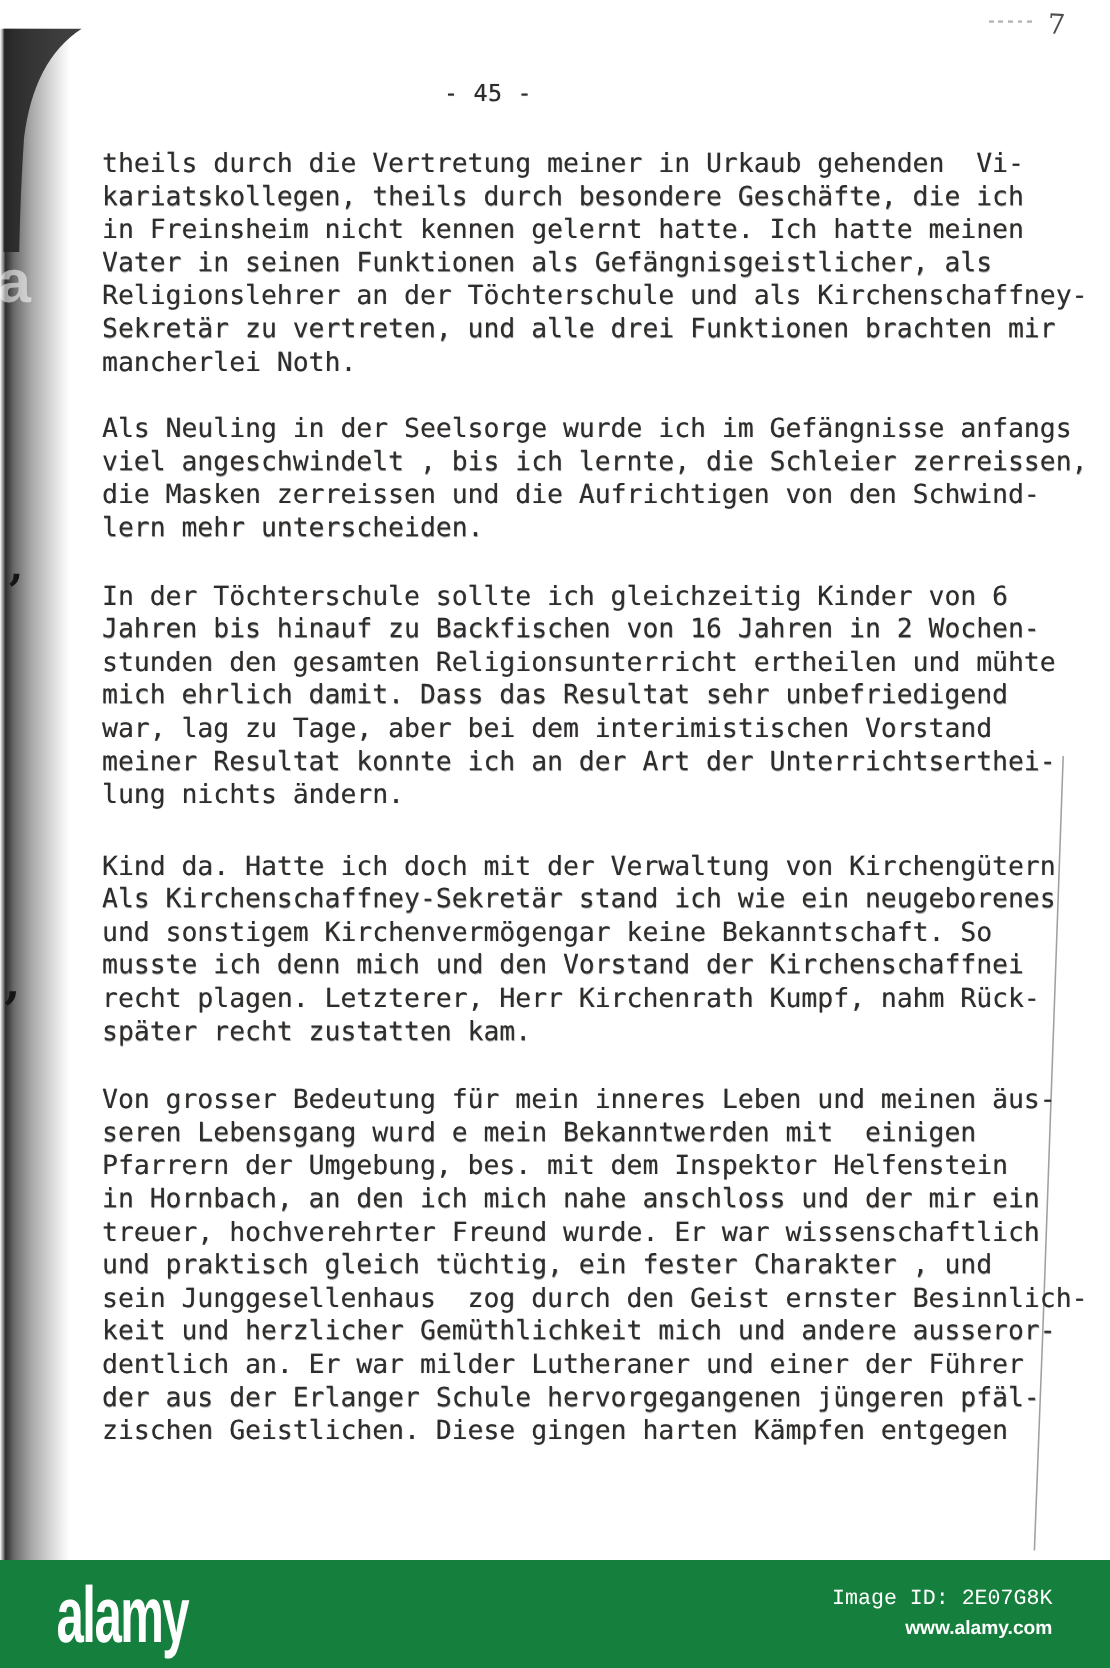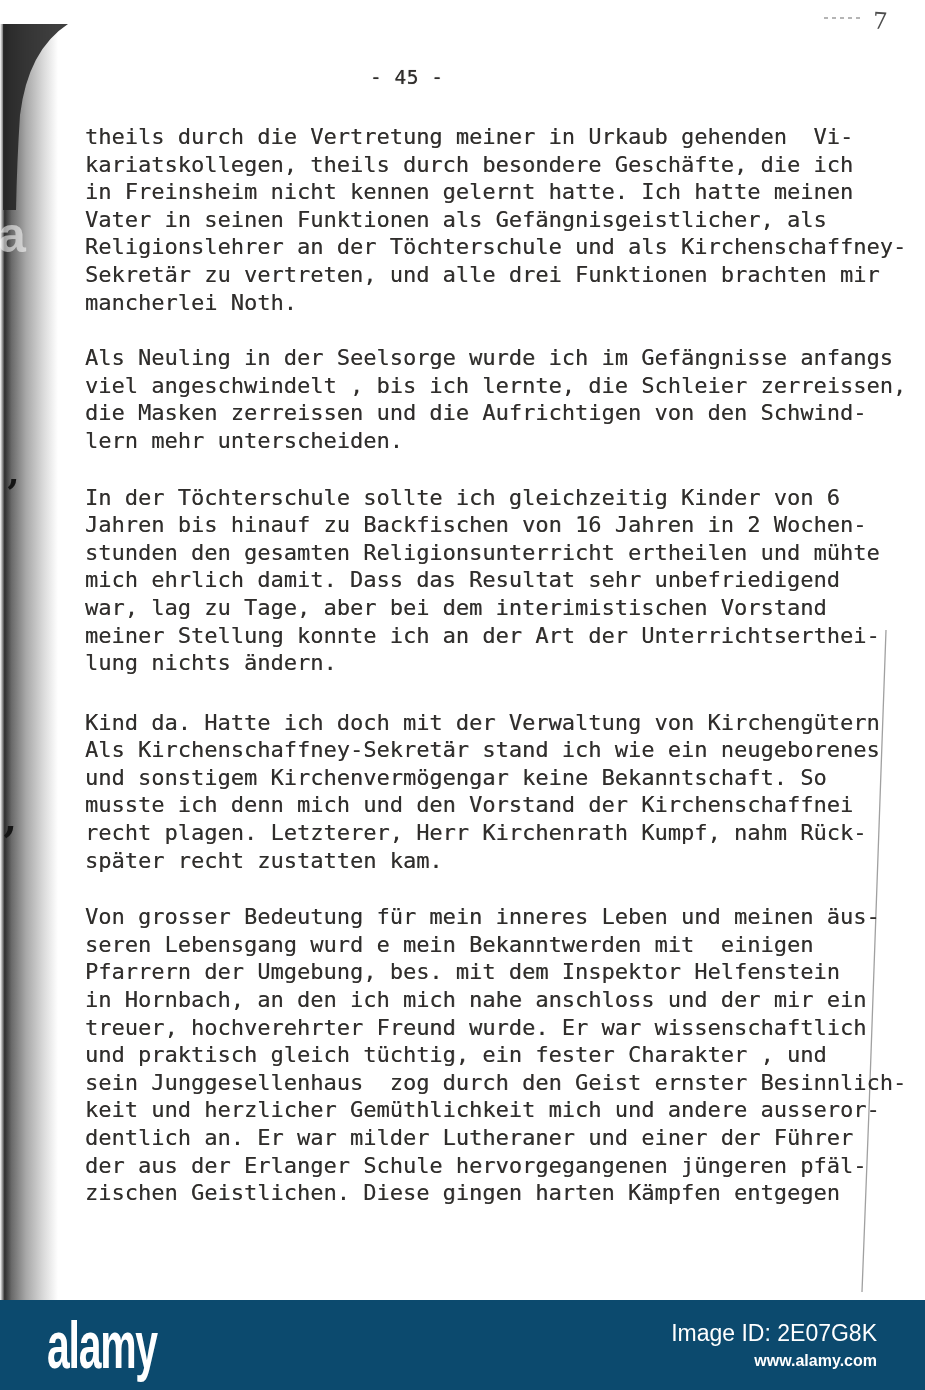--- a/index.html
+++ b/index.html
@@ -38,31 +38,31 @@
     position:absolute;left:873px;top:8px;font-size:23px;color:#4e4e4e;
     font-family:"DejaVu Serif",serif;transform:rotate(3deg);
   }
   .corner-dashes{
     position:absolute;left:824px;top:17px;width:38px;height:2px;
     background:repeating-linear-gradient(to right,#b5b5b5 0 4px,transparent 4px 8px);
   }
   .overlay-svg{position:absolute;left:0;top:0;pointer-events:none;}
   
   .alamy-bar{
-    position:absolute;left:0;top:1300px;width:925px;height:90px;background:#0c4a6e;
+    position:absolute;left:0;top:1300px;width:925px;height:90px;background:#15803d;
     display:flex;align-items:center;justify-content:space-between;
     padding:0 48px 0 47px;box-sizing:border-box;color:#fff;
     font-family:"Liberation Sans",sans-serif;
   }
   .alamy-logo{
     font-weight:bold;font-size:66px;letter-spacing:-2px;line-height:1;
     transform:scaleX(0.62);transform-origin:left center;
   }
   .bar-right{text-align:right;line-height:1.25;}
-  .bar-image-id{font-size:23px;font-weight:normal;}
+  .bar-image-id{font-size:18px;font-weight:normal;font-family:Liberation Mono, monospace;}
   .bar-url{font-size:16px;font-weight:bold;margin-top:4px;}
 </style>
 </head>
 <body>
 
 <div class="page">
 
   <svg class="spine-svg" width="80" height="1390">
     <defs>
       <linearGradient id="spineGrad" x1="0" y1="0" x2="1" y2="0">
@@ -107,21 +107,21 @@
       <div class="line">viel angeschwindelt , bis ich lernte, die Schleier zerreissen,</div>
       <div class="line">die Masken zerreissen und die Aufrichtigen von den Schwind-</div>
       <div class="line">lern mehr unterscheiden.</div>
     </div>
     <div class="para">
       <div class="line">In der Töchterschule sollte ich gleichzeitig Kinder von 6</div>
       <div class="line">Jahren bis hinauf zu Backfischen von 16 Jahren in 2 Wochen-</div>
       <div class="line">stunden den gesamten Religionsunterricht ertheilen und mühte</div>
       <div class="line">mich ehrlich damit. Dass das Resultat sehr unbefriedigend</div>
       <div class="line">war, lag zu Tage, aber bei dem interimistischen Vorstand</div>
-      <div class="line">meiner Stellung konnte ich an der Art der Unterrichtserthei-</div>
+      <div class="line">meiner Resultat konnte ich an der Art der Unterrichtserthei-</div>
       <div class="line">lung nichts ändern.</div>
     </div>
     <div class="para">
       <div class="line">Kind da. Hatte ich doch mit der Verwaltung von Kirchengütern</div>
       <div class="line">Als Kirchenschaffney-Sekretär stand ich wie ein neugeborenes</div>
       <div class="line">und sonstigem Kirchenvermögengar keine Bekanntschaft. So</div>
       <div class="line">musste ich denn mich und den Vorstand der Kirchenschaffnei</div>
       <div class="line">recht plagen. Letzterer, Herr Kirchenrath Kumpf, nahm Rück-</div>
       <div class="line">später recht zustatten kam.</div>
     </div>

